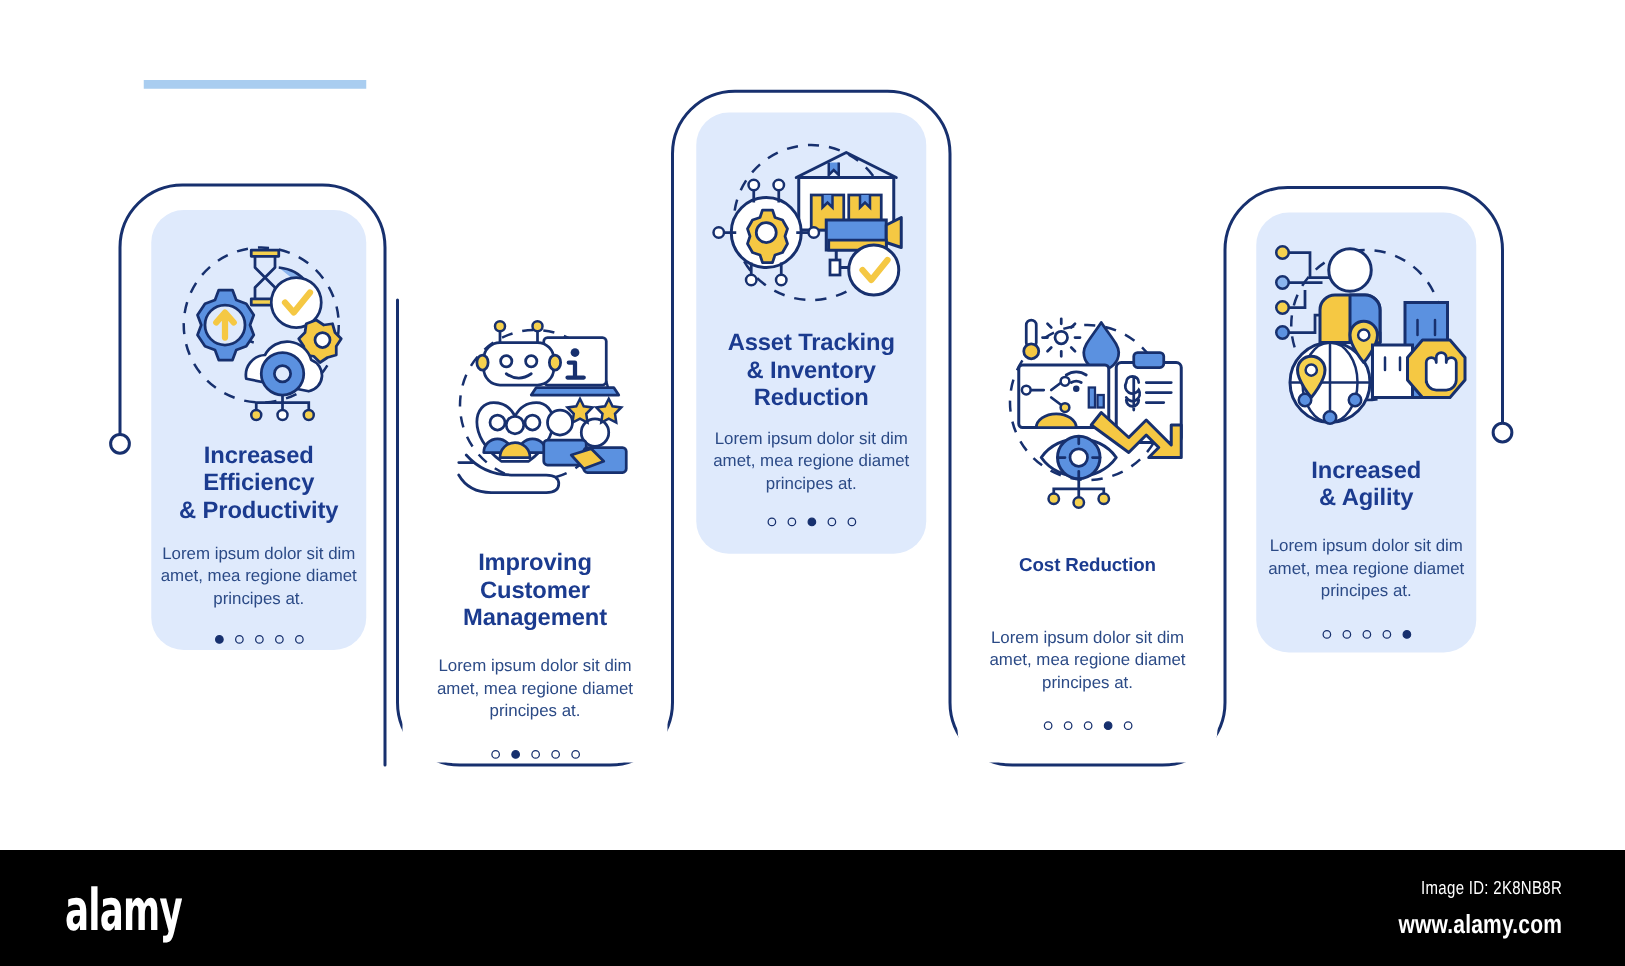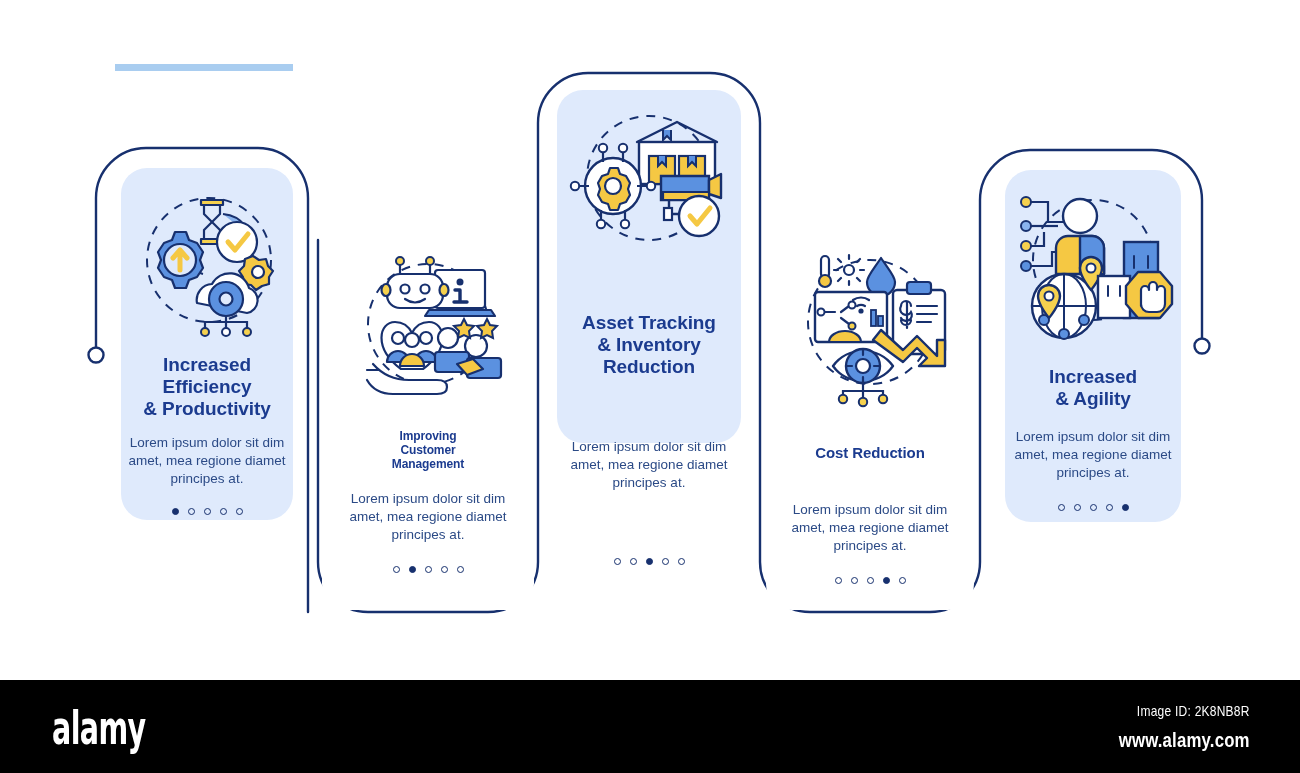--- a/index.html
+++ b/index.html
@@ -177,36 +177,36 @@
           <circle cx="105" cy="86" r="10" fill="#fff" stroke="#17306e" stroke-width="2.2"></circle>
           <circle cx="133" cy="94" r="11" fill="#fff" stroke="#17306e" stroke-width="2.2"></circle>
           <path d="M121,67 l3,6 l7,1 l-5,5 l1,7 l-6,-3 l-6,3 l1,-7 l-5,-5 l7,-1 z" fill="#f5c843" stroke="#17306e" stroke-width="2"></path>
           <path d="M144,67 l3,6 l7,1 l-5,5 l1,7 l-6,-3 l-6,3 l1,-7 l-5,-5 l7,-1 z" fill="#f5c843" stroke="#17306e" stroke-width="2"></path>
           <rect x="92" y="100" width="34" height="20" rx="3" fill="#5b91e0" stroke="#17306e" stroke-width="2.2"></rect>
           <rect x="124" y="106" width="34" height="20" rx="3" fill="#5b91e0" stroke="#17306e" stroke-width="2.2"></rect>
           <path d="M114,112 l16,-5 l10,10 l-16,6 z" fill="#f5c843" stroke="#17306e" stroke-width="2.2" stroke-linejoin="round"></path>
         </g>
       </svg>
     </div>
-    <div class="card-title" style="font-size:12px;margin-top:18px;">
+    <div class="card-title" style="font-size:19px;margin-top:28px;">
       <div>Improving</div>
       <div>Customer</div>
       <div>Management</div>
     </div>
     <div class="card-body" style="margin-top:18px;width:172px;">Lorem ipsum dolor sit dim amet, mea regione diamet principes at.</div>
     <div class="dots" style="margin-top:22px;">
       <span class="dot"></span>
       <span class="dot on"></span>
       <span class="dot"></span>
       <span class="dot"></span>
       <span class="dot"></span>
     </div>
   </div>
 
-  <div class="card-inner tinted" style="left:557px;top:90px;width:184px;height:353px;gap:48px;">
+  <div class="card-inner tinted" style="left:557px;top:90px;width:184px;height:353px;">
     <div class="icon-wrap" style="margin-top:14px;height:152px;">
       <svg width="168" height="152" viewBox="0 0 168 152">
         <circle cx="84" cy="74" r="62" fill="none" stroke="#17306e" stroke-width="2" stroke-dasharray="9 8"></circle>
 
         <g>
           <path d="M72,38 L112,18 L152,38" fill="none" stroke="#17306e" stroke-width="2.4" stroke-linecap="round" stroke-linejoin="round"></path>
           <rect x="74" y="38" width="76" height="42" fill="#fff" stroke="#17306e" stroke-width="2.4"></rect>
           <rect x="84" y="52" width="26" height="28" fill="#f5c843" stroke="#17306e" stroke-width="2.2"></rect>
           <rect x="114" y="52" width="26" height="28" fill="#f5c843" stroke="#17306e" stroke-width="2.2"></rect>
           <path d="M93,52 L93,62 L97,58 L101,62 L101,52" fill="#5b91e0" stroke="#17306e" stroke-width="2"></path>

